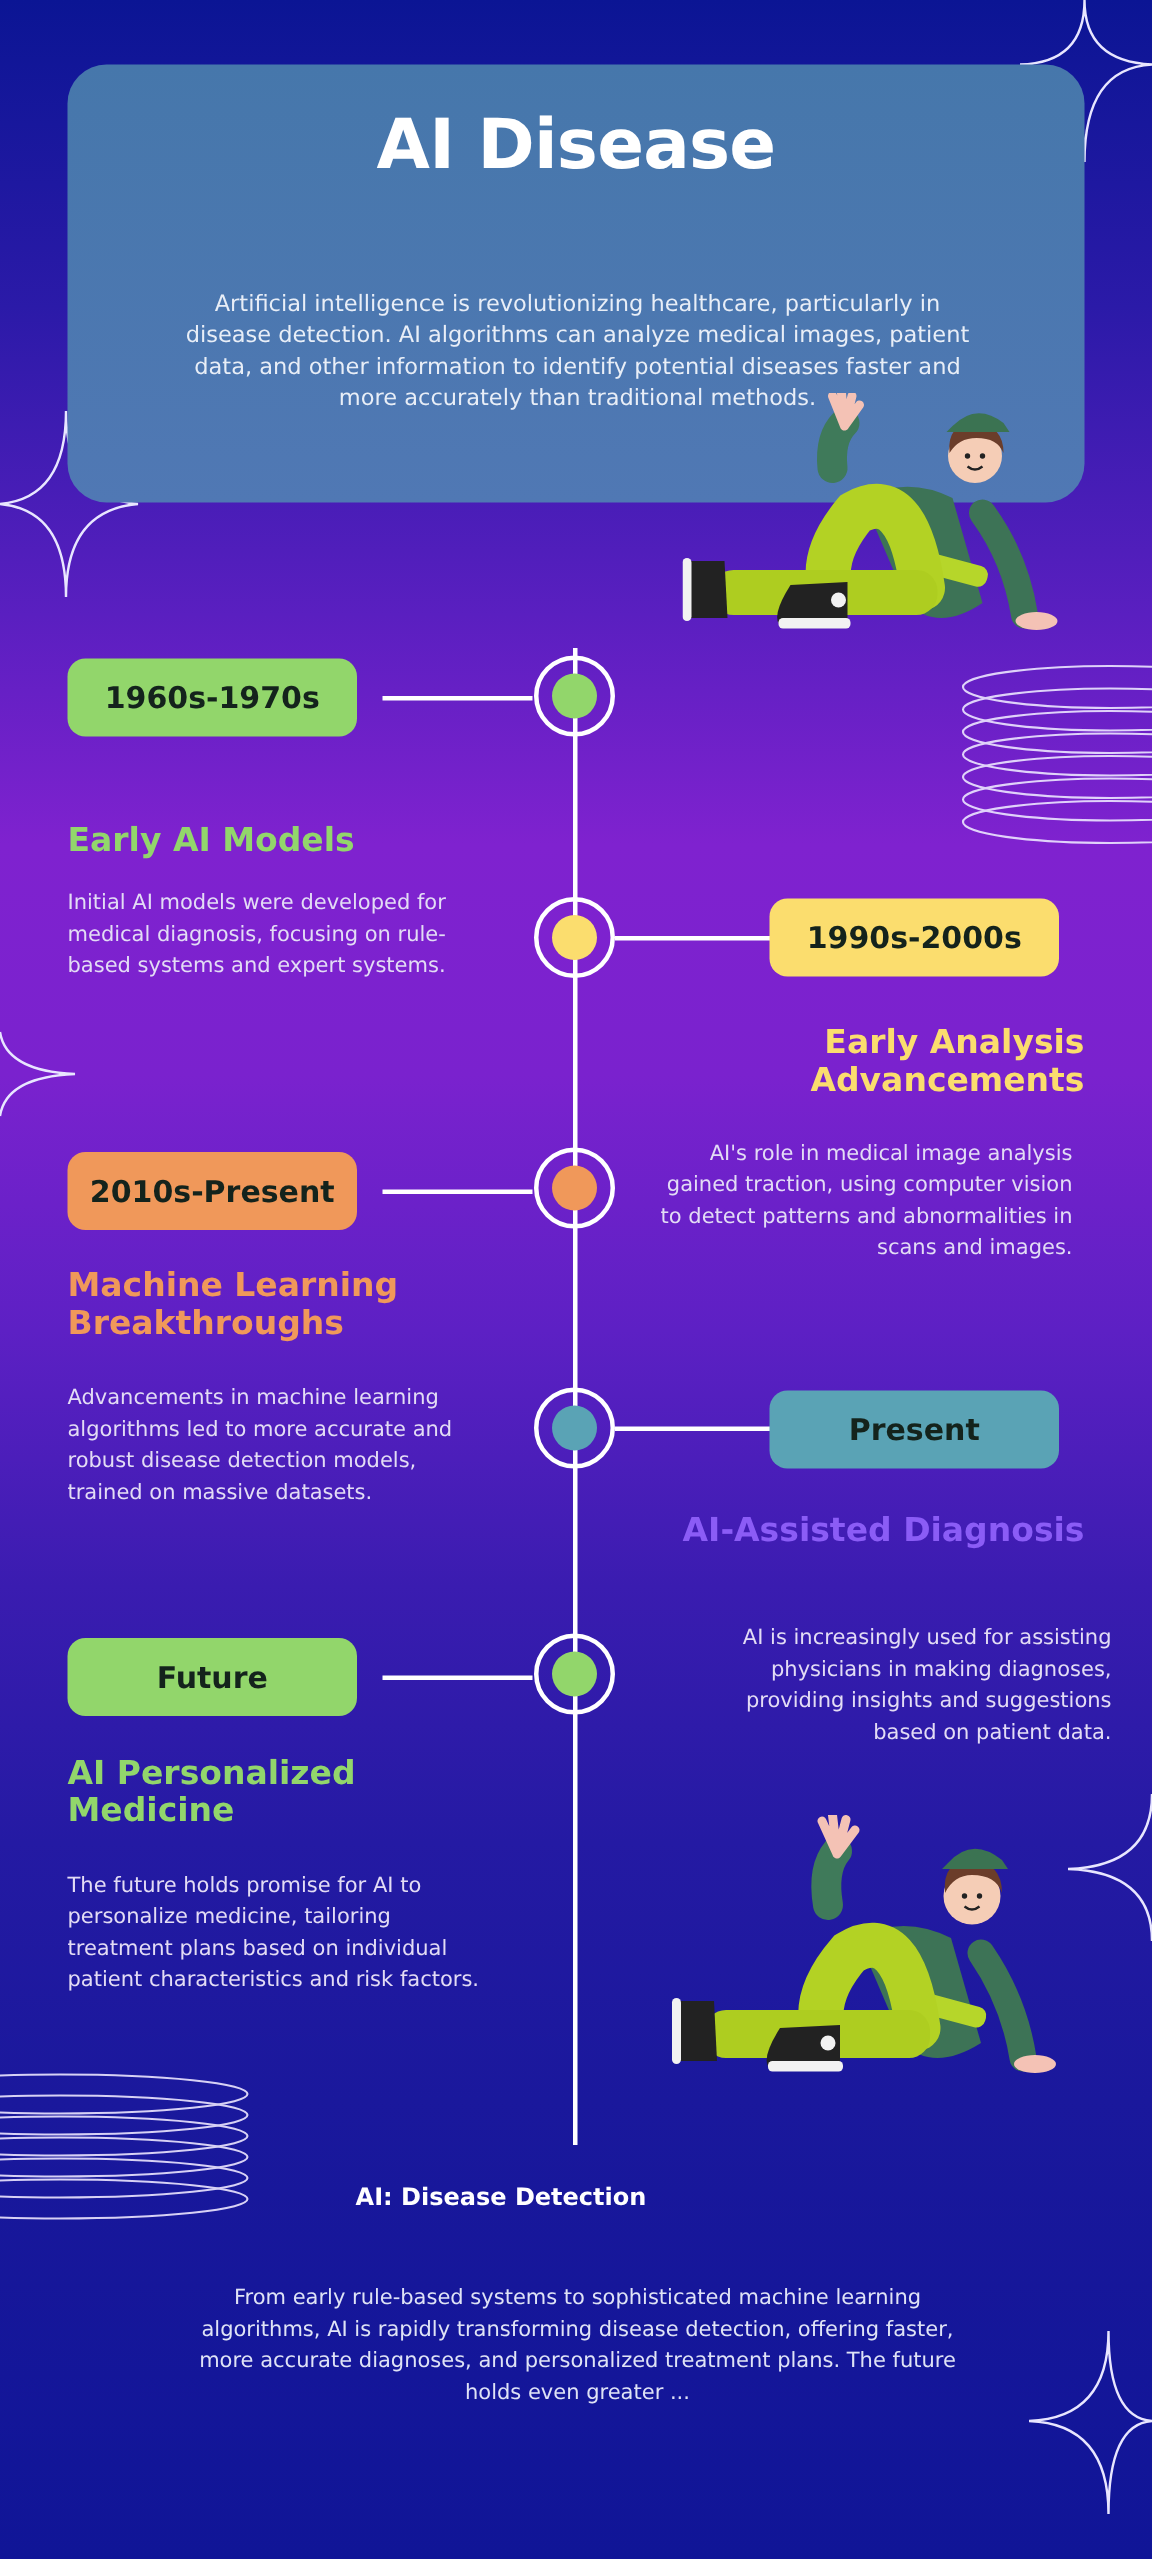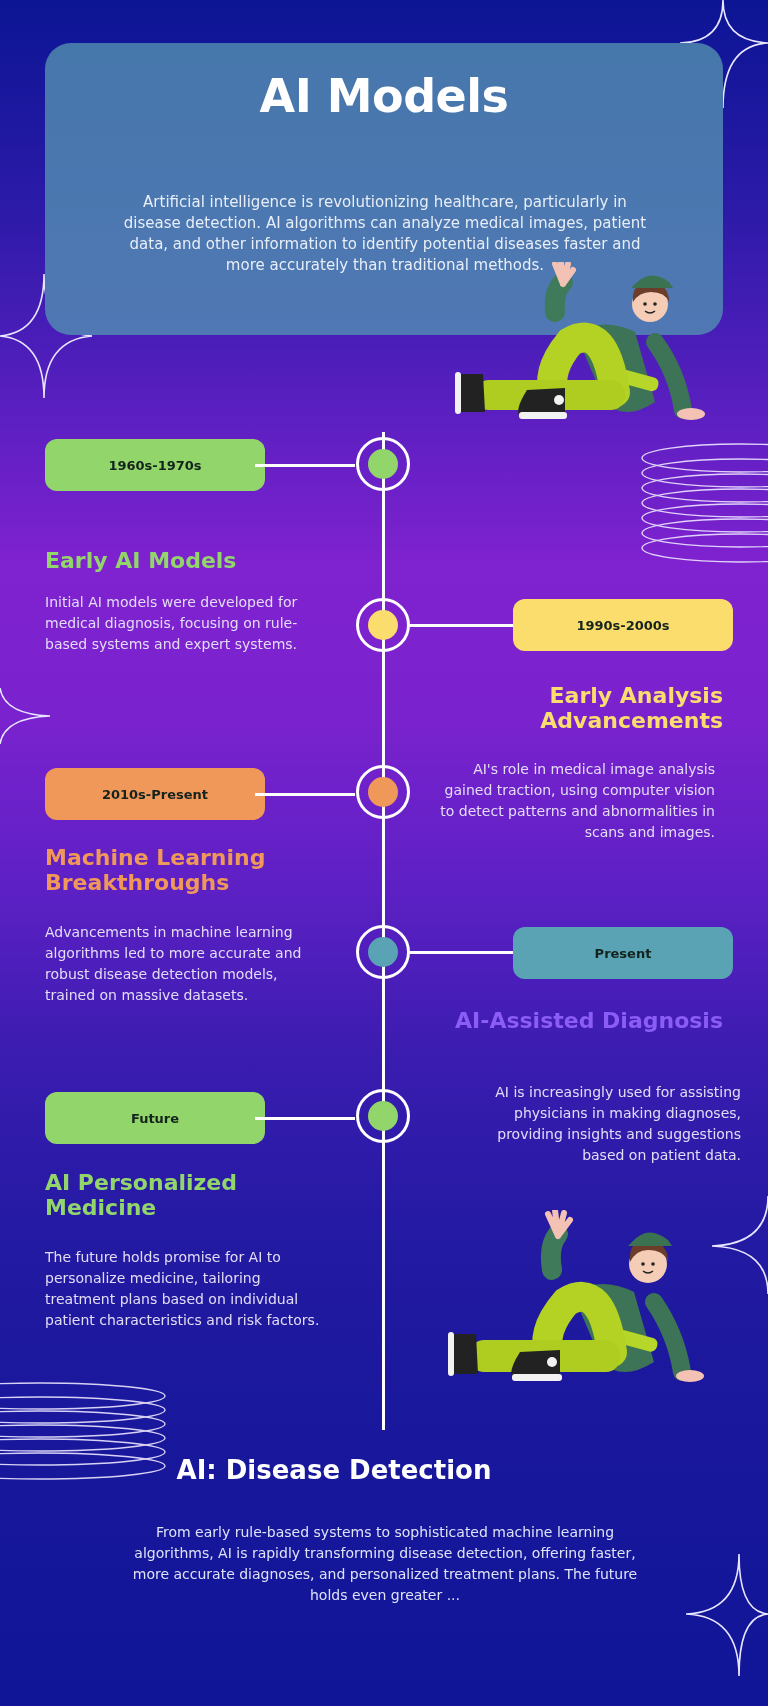--- a/index.html
+++ b/index.html
@@ -37,39 +37,39 @@
   }
   .node {
     width: 54px; height: 54px; border: 3px solid #ffffff; border-radius: 50%;
     box-sizing: border-box;
   }
   .node .dot {
     position: absolute; left: 9px; top: 9px; width: 30px; height: 30px; border-radius: 50%;
   }
   .connector { height: 3px; background: #ffffff; }
   .pill {
-    width: 220px; height: 52px; border-radius: 12px;
+    width: 193px; height: 52px; border-radius: 12px;
     display: flex; align-items: center; justify-content: center;
-    color: #14231c; font-weight: bold; font-size: 13px;
+    color: #14231c; font-weight: bold; font-size: 20px;
     font-family: "DejaVu Sans", sans-serif; cursor: pointer;
   }
   .heading {
     font-weight: bold; font-size: 22px; line-height: 25px;
     font-family: "DejaVu Sans", sans-serif;
   }
   .body-text {
     color: #e3dcf5; font-size: 14px; line-height: 21px;
     font-family: "DejaVu Sans", sans-serif;
   }
   .right { text-align: right; }
 
   
   .footer-title {
     left: 0; top: 1455px; width: 668px; text-align: center; color: #ffffff;
-    font-weight: bold; font-size: 26px; font-family: "DejaVu Sans", sans-serif;
+    font-weight: bold; font-size: 16px; font-family: "DejaVu Sans", sans-serif;
   }
   .footer-text {
     left: 130px; top: 1522px; width: 510px; text-align: center;
     color: #dfe3f6; font-size: 14px; line-height: 21px;
     font-family: "DejaVu Sans", sans-serif;
   }
 </style>
 </head>
 <body>
 
@@ -106,21 +106,21 @@
     <ellipse cx="40" cy="30" rx="125" ry="13"></ellipse>
     <ellipse cx="40" cy="44" rx="125" ry="13"></ellipse>
     <ellipse cx="40" cy="58" rx="125" ry="13"></ellipse>
     <ellipse cx="40" cy="72" rx="125" ry="13"></ellipse>
     <ellipse cx="40" cy="86" rx="125" ry="13"></ellipse>
   </g>
 </svg>
 
 <div class="abs hero"></div>
 <div class="abs hero-title">
-  <div>AI Models</div>
+  <div>AI Disease</div>
 </div>
 <div class="abs hero-text">Artificial intelligence is revolutionizing healthcare, particularly in disease detection. AI algorithms can analyze medical images, patient data, and other information to identify potential diseases faster and more accurately than traditional methods.</div>
 
 <svg class="deco" style="left:455px; top:262px;" width="270" height="170" viewBox="0 0 270 170">
 
   <path d="M100 50 Q98 30 108 20" stroke="#3f7a5a" stroke-width="20" fill="none" stroke-linecap="round"></path>
   <path d="M108 22 L100 2 M108 22 L106 0 M108 22 L113 2 M108 22 L118 8" stroke="#f4c2b5" stroke-width="6" stroke-linecap="round"></path>
 
   <path d="M120 70 Q150 55 180 70 L200 140 Q170 160 150 140 Z" fill="#3d7356"></path>
   <rect x="152" y="110" width="52" height="14" rx="6" fill="#b6d62a" transform="rotate(15 178 117)"></rect>

